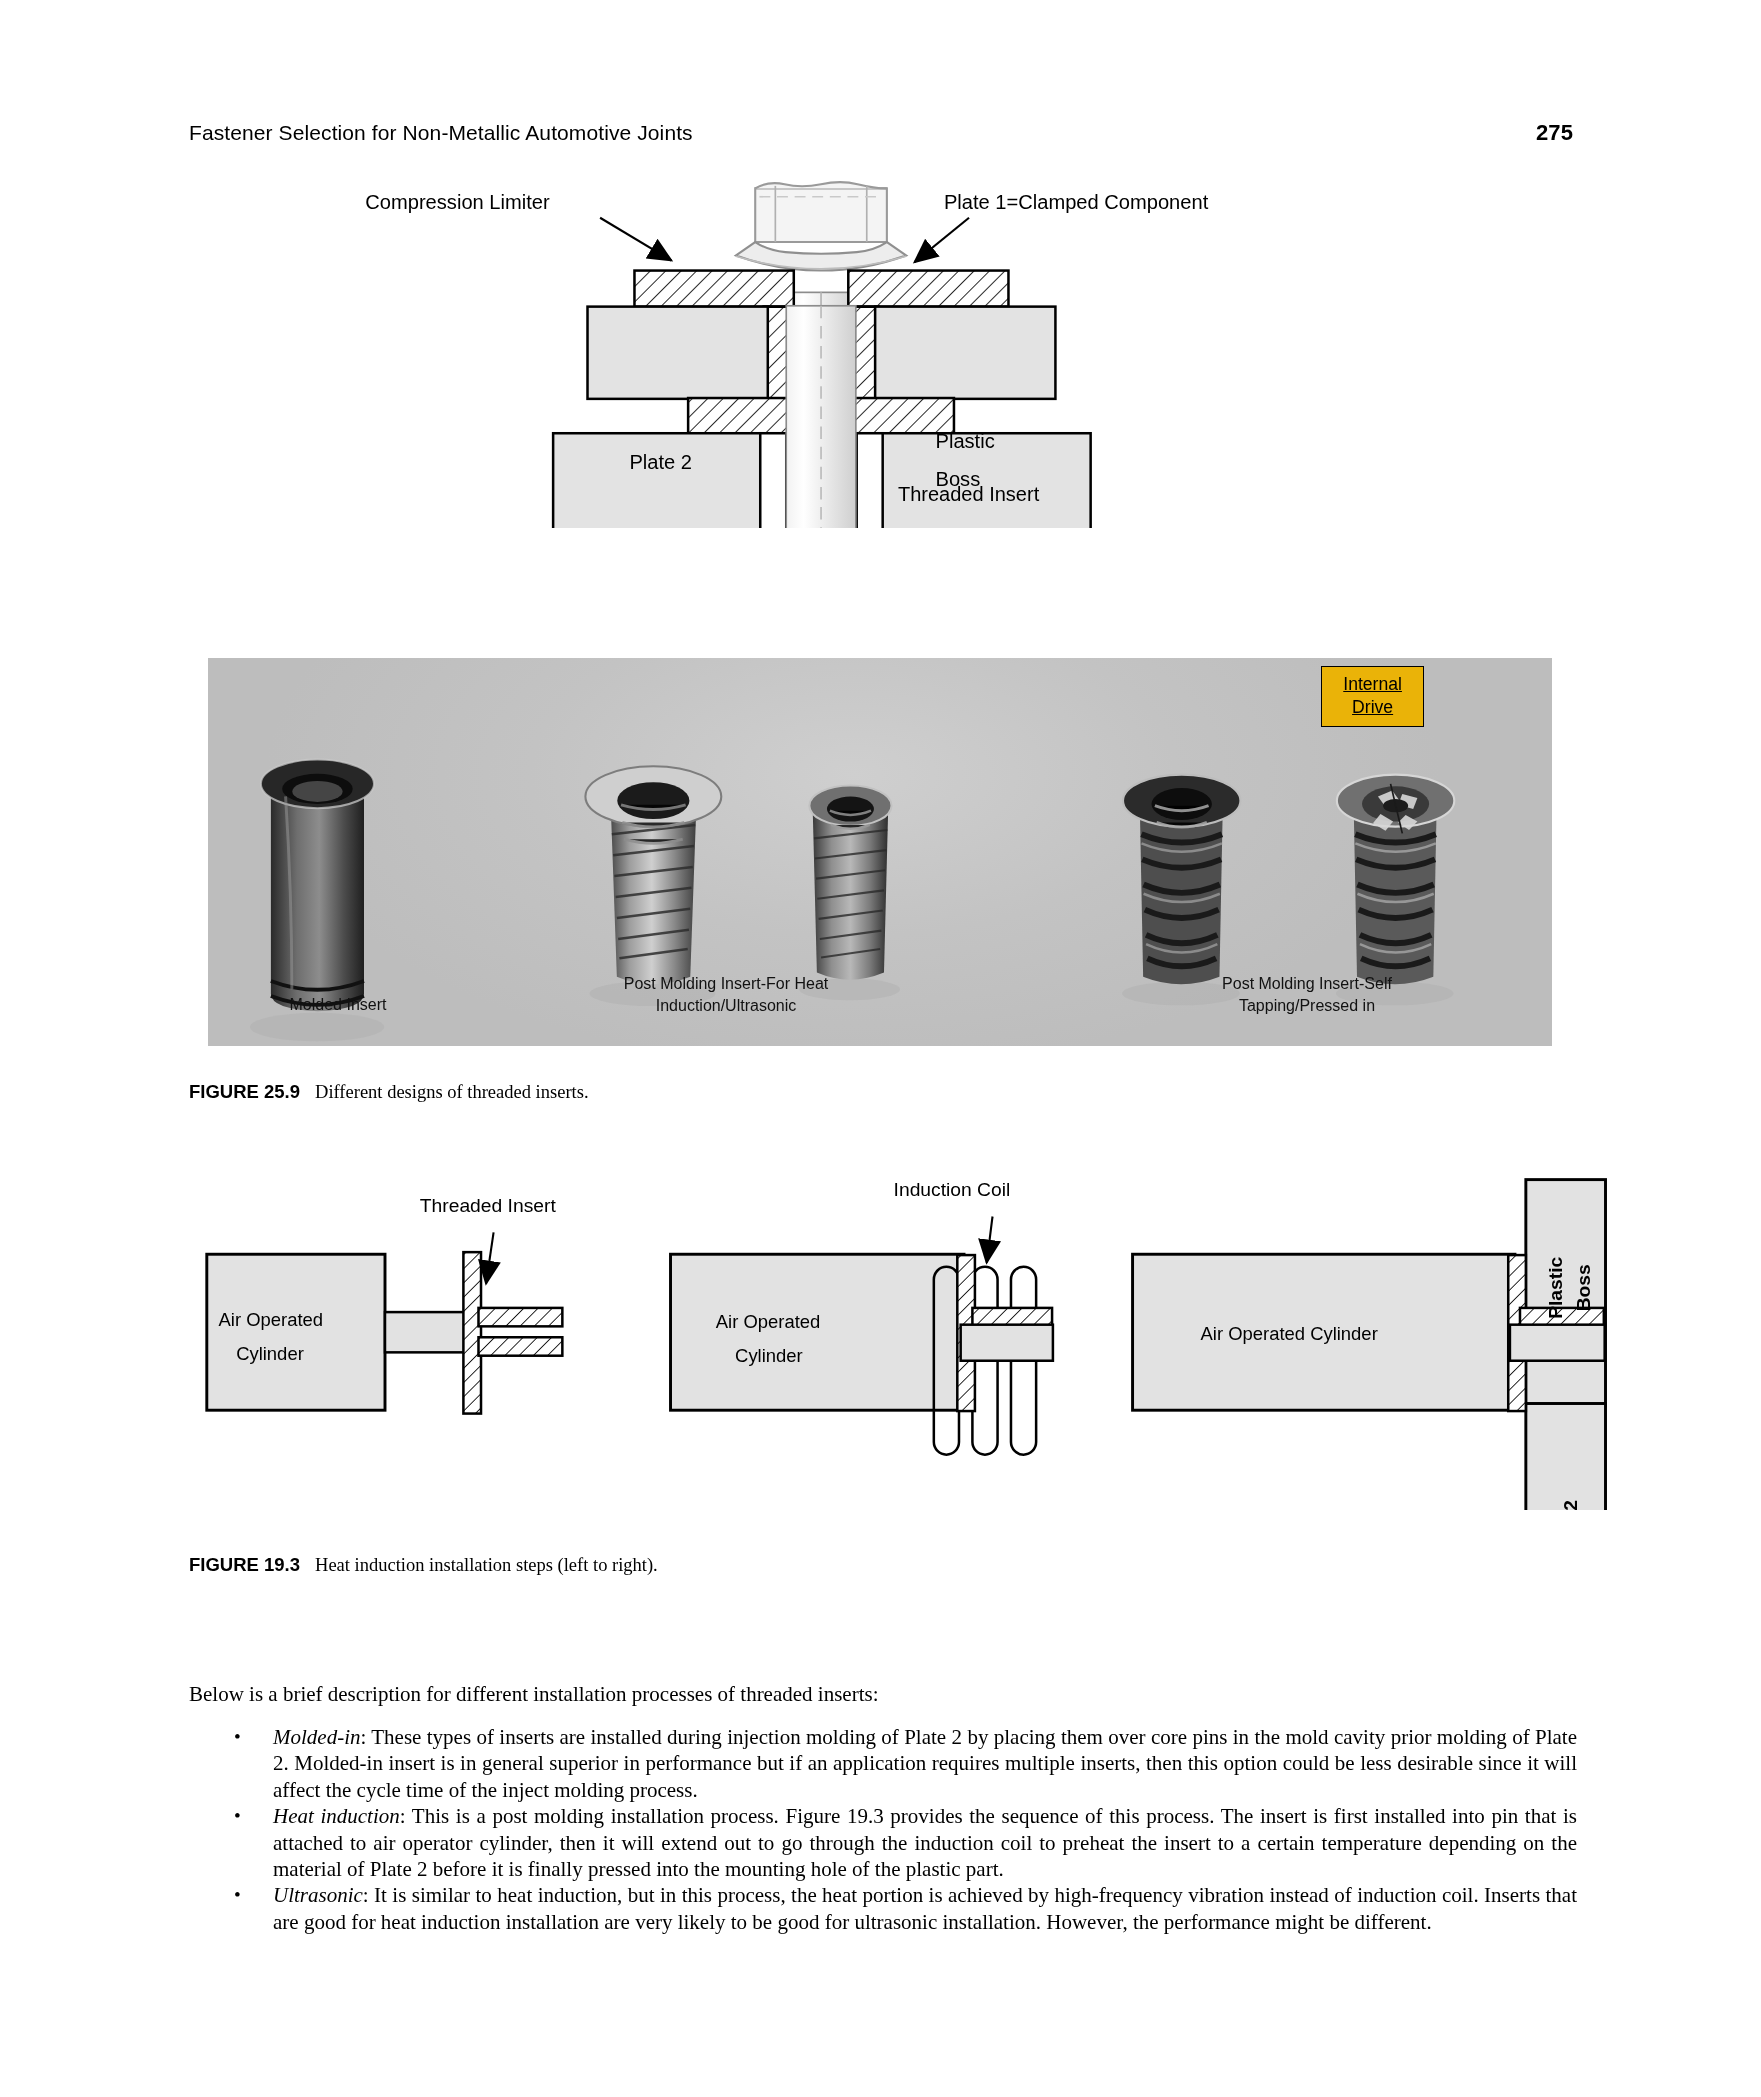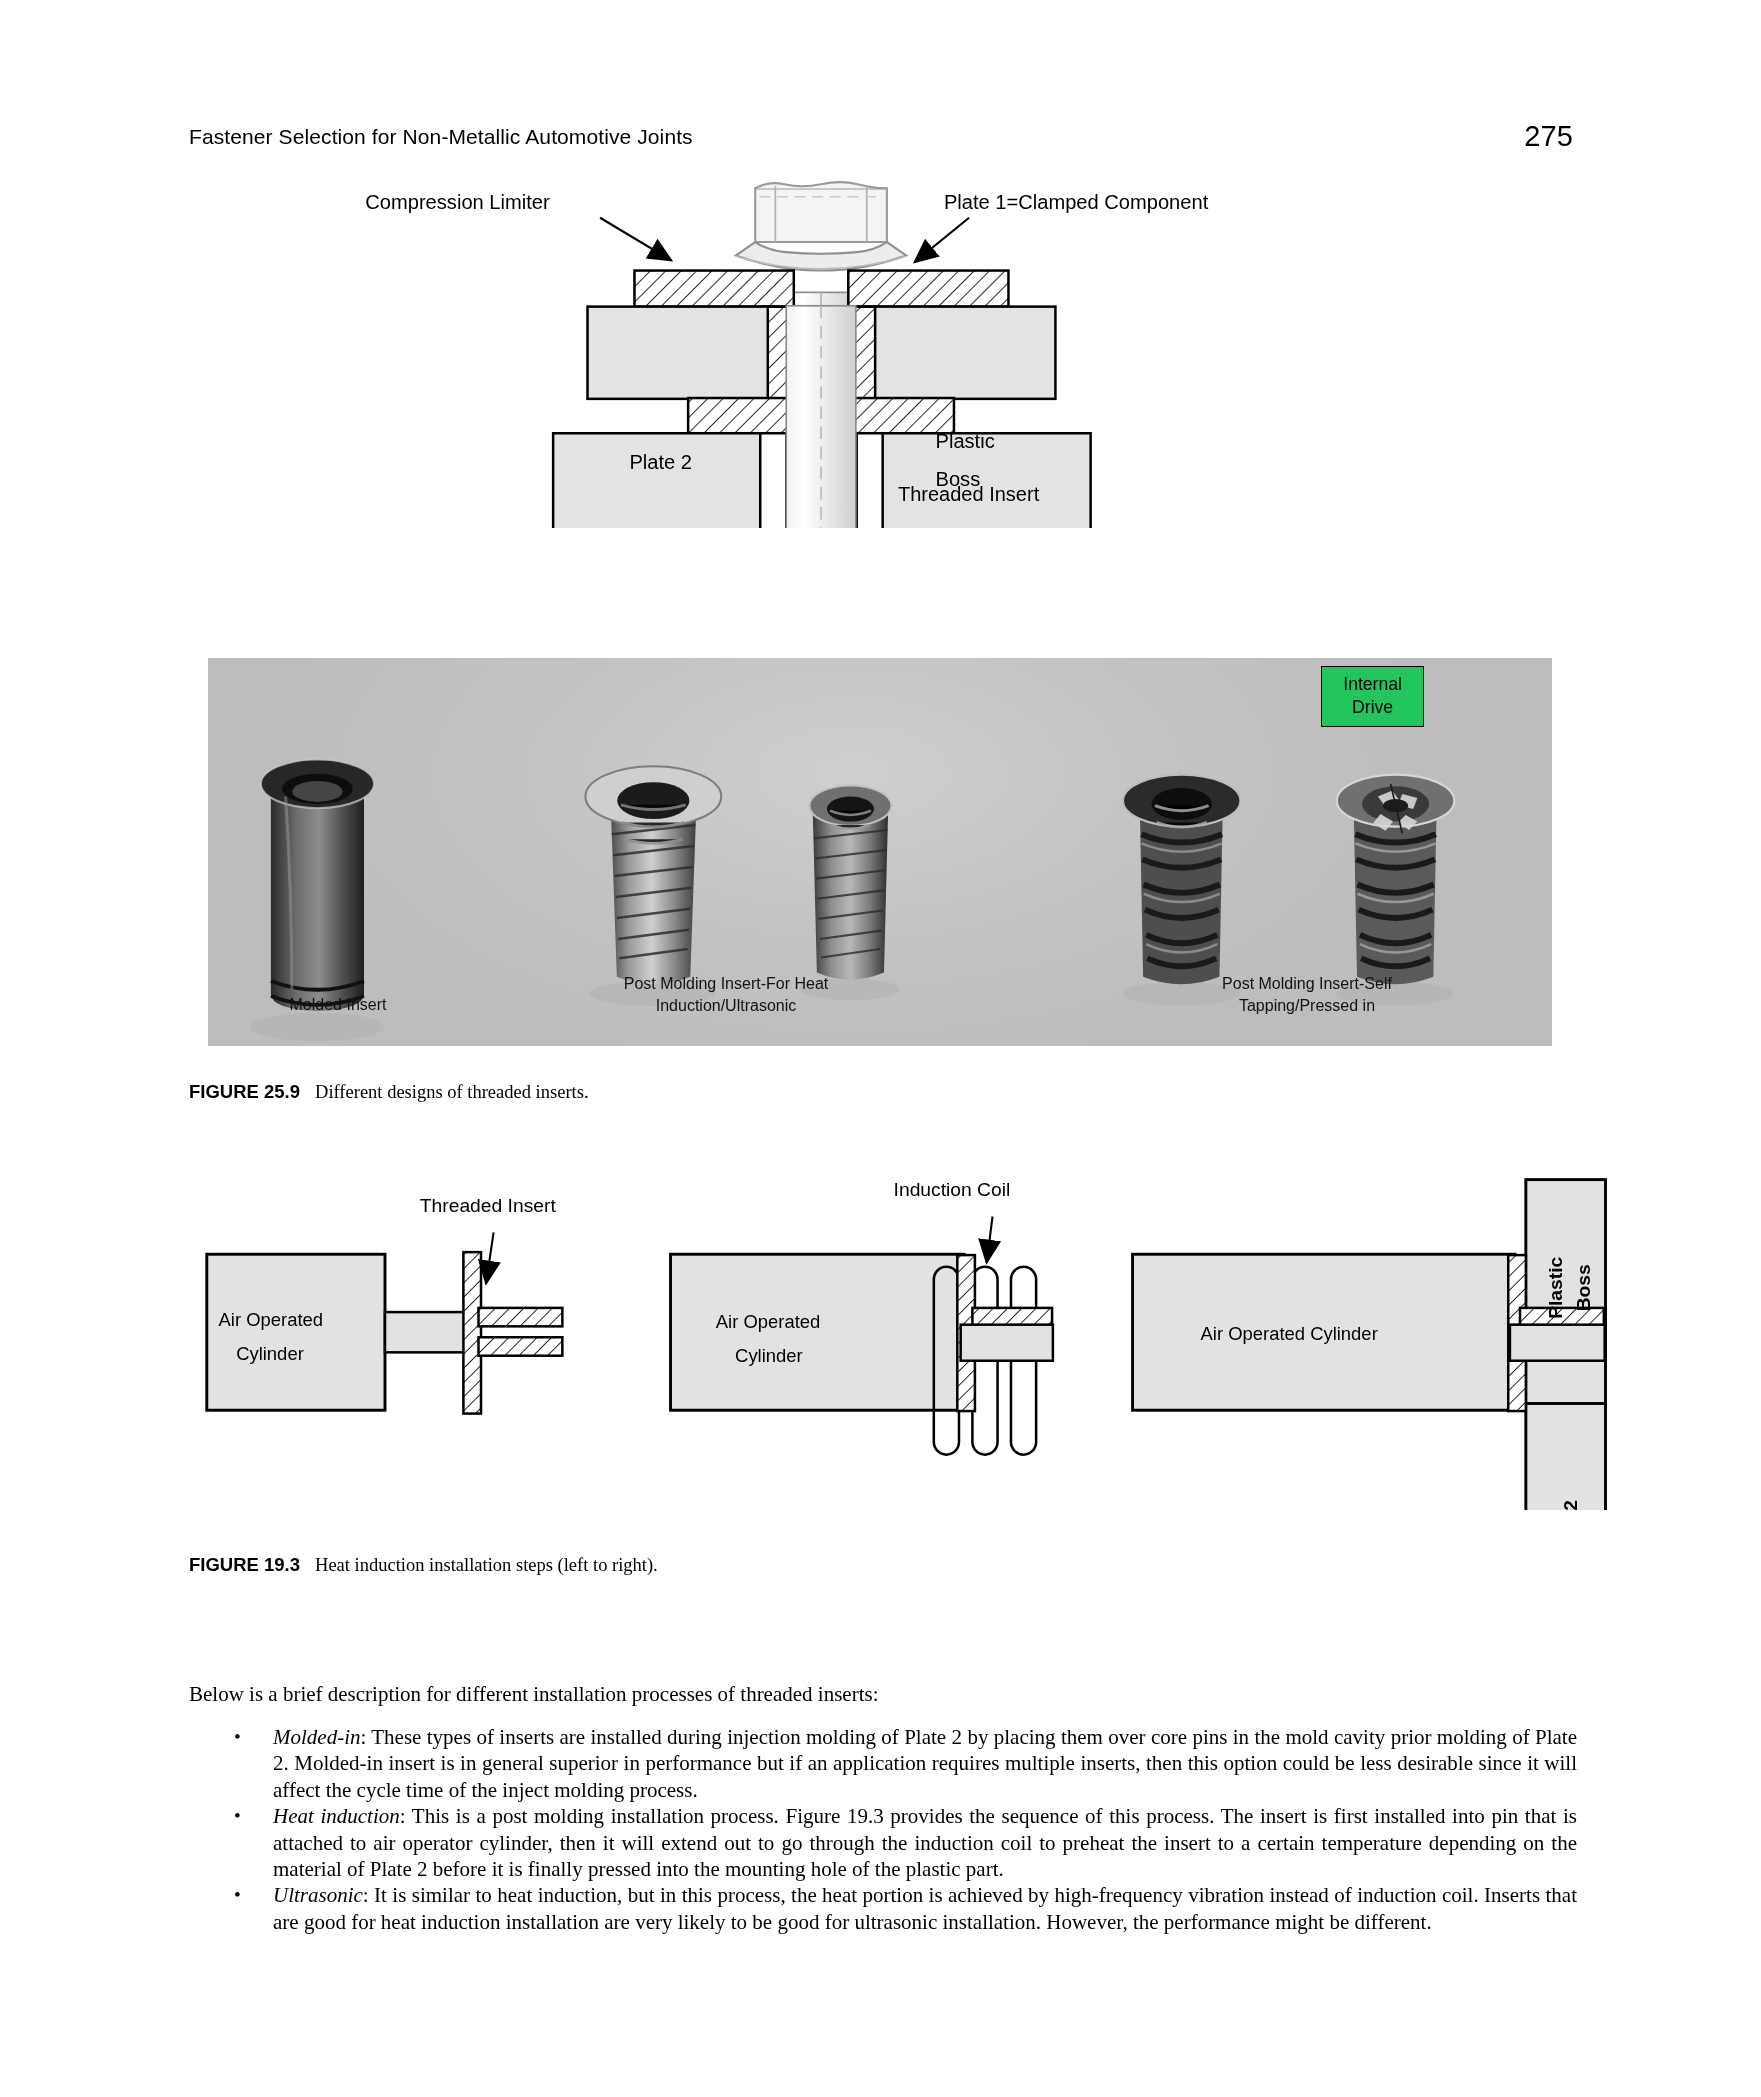--- a/index.html
+++ b/index.html
@@ -11,21 +11,21 @@
   }
   .page { position:absolute; inset:0; }
 
   
   .runhead {
     position:absolute; left:189px; top:120px; width:1384px;
     display:flex; justify-content:space-between; align-items:center;
     font-family:"Liberation Sans", sans-serif;
     font-size:21px; letter-spacing:0.1px;
   }
-  .runhead .folio { font-weight:normal; font-size:29px; }
+  .runhead .folio { font-weight:bold; font-size:22px; }
 
   
   .cap {
     position:absolute; left:189px; width:1384px;
     font-family:"Liberation Serif", serif;
     font-size:18.5px; line-height:1.2;
   }
   .cap b { font-family:"Liberation Sans", sans-serif; font-weight:bold; font-size:18.5px; }
   .cap .sp { display:inline-block; width:15px; }
 
@@ -70,25 +70,26 @@
       radial-gradient(ellipse 587px 294px at 48% 30%, #cfcfcf 0%, #c3c3c3 55%, #bdbdbd 100%);
   }
   .ph-lab {
     position:absolute;
     font-family:"Liberation Sans", sans-serif;
     font-size:16px; color:#111; text-align:center; line-height:1.35;
     white-space:pre-line;
   }
   .idbox {
     position:absolute;
-    border:1.7px solid #000; background:#22c55e;
+    border:1.7px solid #000; background:#eab308;
     font-family:"Liberation Sans", sans-serif;
     font-size:17.6px; text-align:center; line-height:1.3;
     padding:5.9px 7.6px 6.7px;
     white-space:pre-line;
+    text-decoration:underline;
   }
 
   
   #fig3 { position:absolute; left:0px; top:1162px; width:1762px; height:348px; }
   .f3-lab {
     font-family:"Liberation Sans", sans-serif;
     font-size:46px; fill:#000;
   }
   .f3-in {
     font-family:"Liberation Sans", sans-serif;

